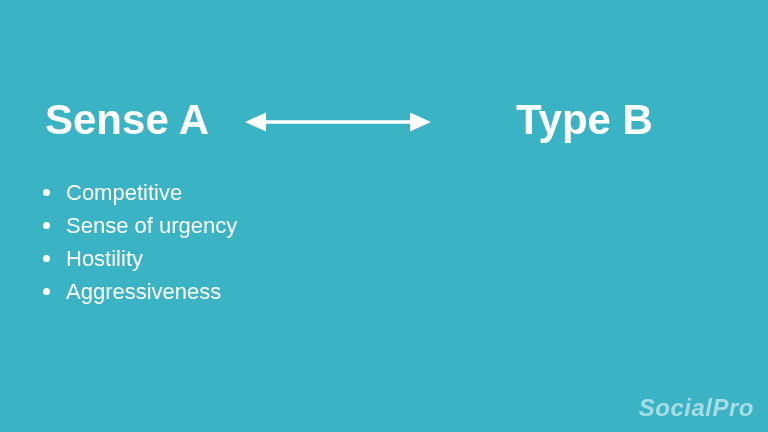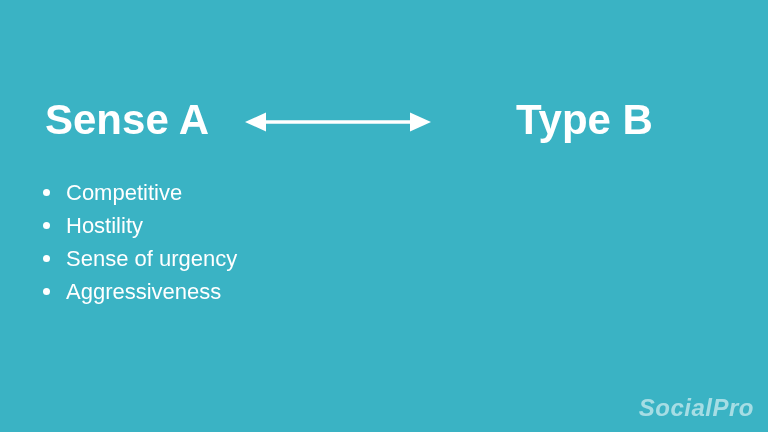--- a/index.html
+++ b/index.html
@@ -80,21 +80,21 @@
       <line x1="16" y1="13" x2="174" y2="13" stroke="#ffffff" stroke-width="3.5"></line>
       <polygon points="2,13 23,3.5 23,22.5" fill="#ffffff"></polygon>
       <polygon points="188,13 167,3.5 167,22.5" fill="#ffffff"></polygon>
     </svg>
   </div>
 
   <div class="heading heading-b">Type B</div>
 
   <ul class="list list-a">
     <li>Competitive</li>
+    <li>Sense of urgency</li>
     <li>Hostility</li>
-    <li>Sense of urgency</li>
     <li>Aggressiveness</li>
   </ul>
 
 
   <div class="watermark">SocialPro</div>
 
 </div>
 
 </body></html>

